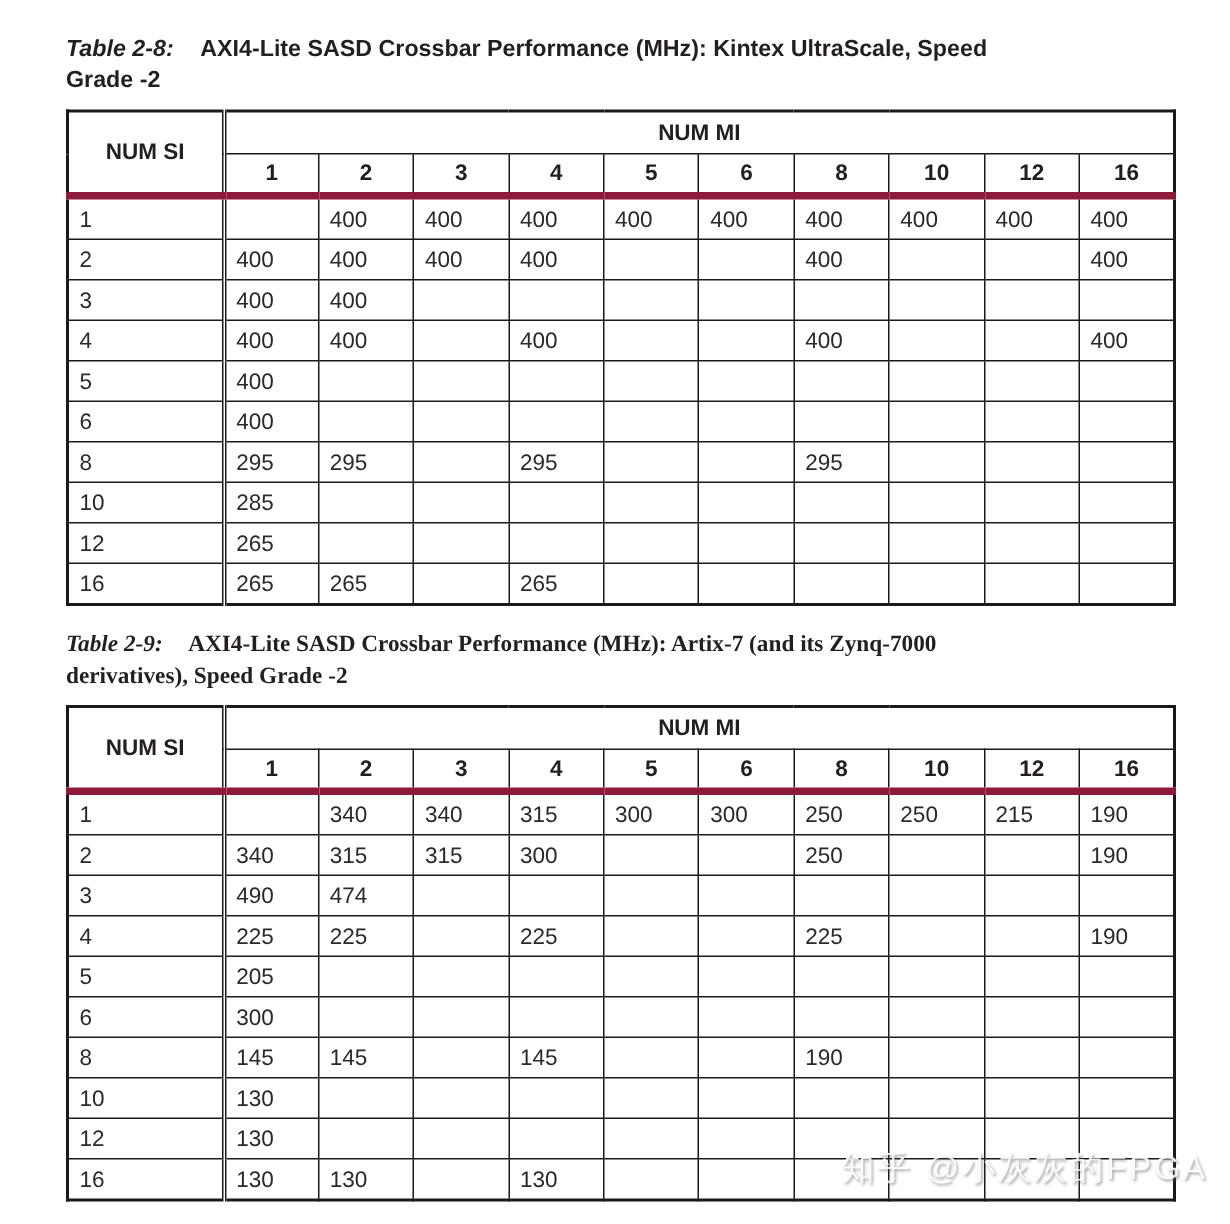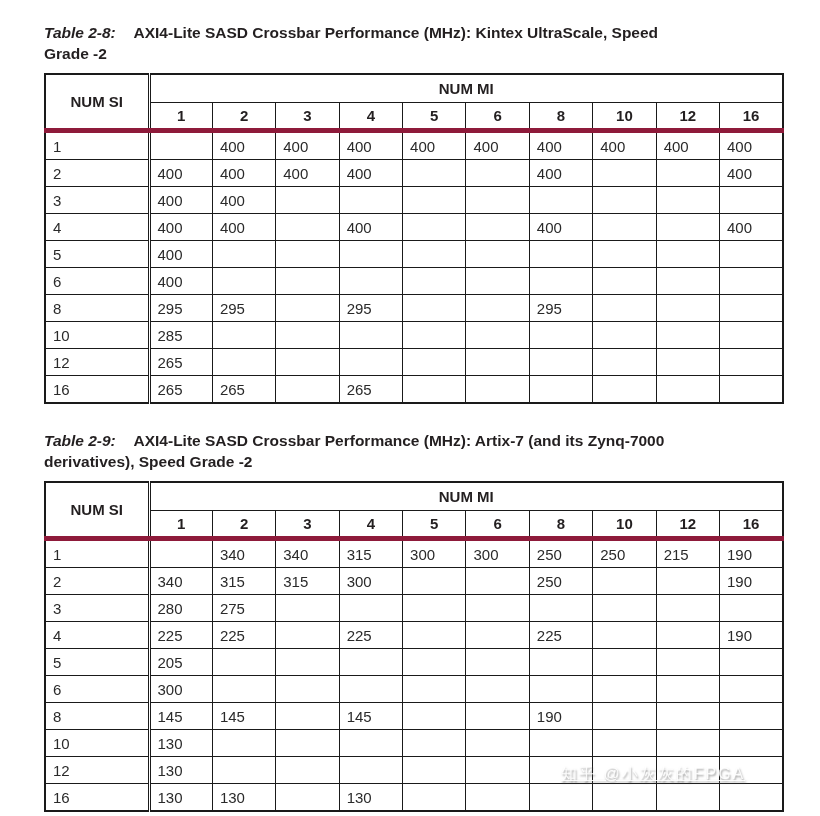--- a/index.html
+++ b/index.html
@@ -28,21 +28,22 @@
     font-weight: bold;
     margin: 0 0 9px 0;
     color: #231f20;
   }
   .caption .cap-label {
     font-style: italic;
     font-weight: 600;
     margin-right: 14px;
   }
   .caption.second {
-    margin-top: 26px;
+    margin-top: 15px;
+    font-family: Liberation Serif, serif;
   }
   table.perf-table {
     border-collapse: collapse;
     table-layout: fixed;
     width: 740px;
     border: 2px solid #1a1a1a;
     font-size: 15px;
     color: #2a2a2a;
   }
   .perf-table col.c-si  { width: 104px; }
@@ -77,27 +78,26 @@
     padding-left: 7px;
     font-weight: normal;
   }
   .perf-table tbody td.si-cell {
     padding-left: 7px;
   }
   .watermark {
     position: absolute;
     left: 561px;
     top: 764px;
-    font-size: 16px;
+    font-size: 22px;
     letter-spacing: 2px;
     color: rgba(255, 255, 255, 0.88);
     text-shadow: 1px 1.5px 2px rgba(90, 90, 90, 0.55);
     white-space: nowrap;
     pointer-events: none;
-    text-decoration: underline;
   }
 </style>
 </head>
 <body>
 
 <div class="content">
 
   <p class="caption">
     <span class="cap-label">Table 2-8:</span>
     <span class="cap-title">AXI4-Lite SASD Crossbar Performance (MHz): Kintex UltraScale, Speed Grade -2</span>
@@ -310,22 +310,22 @@
           <td>300</td>
           <td></td>
           <td></td>
           <td>250</td>
           <td></td>
           <td></td>
           <td>190</td>
         </tr>
         <tr>
           <td class="si-cell">3</td>
-          <td>280</td>
-          <td>275</td>
+          <td>490</td>
+          <td>474</td>
           <td></td>
           <td></td>
           <td></td>
           <td></td>
           <td></td>
           <td></td>
           <td></td>
           <td></td>
         </tr>
         <tr>

